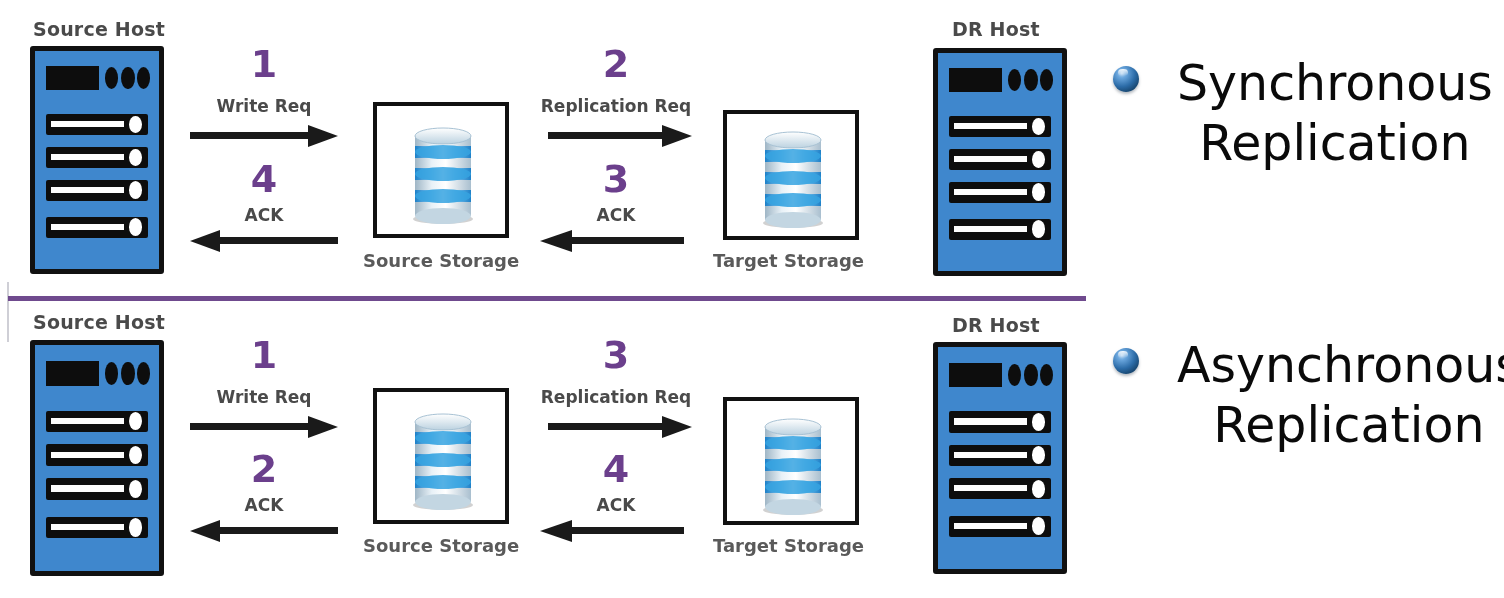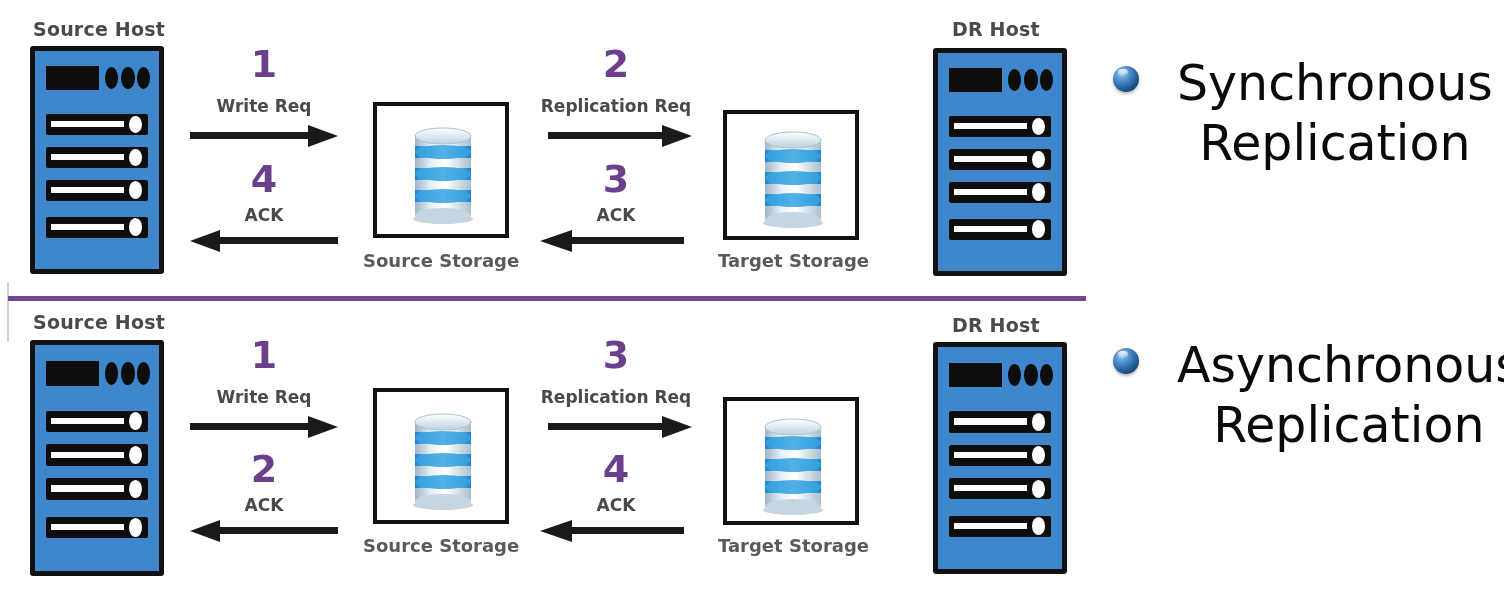--- a/index.html
+++ b/index.html
@@ -78,21 +78,21 @@
     border:4px solid #111111;
     box-sizing:border-box;
   }
   .store-label{
     position:absolute;
     font-family:"DejaVu Sans", sans-serif;
     font-weight:700;
     font-size:18px;
     color:#5a5a5a;
     white-space:nowrap;
-    text-align:right;
+    text-align:left;
   }
   .dbicon{position:absolute;}
 
   
   .arrow-group{position:absolute;}
   .arrow-num{
     position:absolute;
     font-family:"DejaVu Sans", sans-serif;
     font-weight:700;
     font-size:38px;

